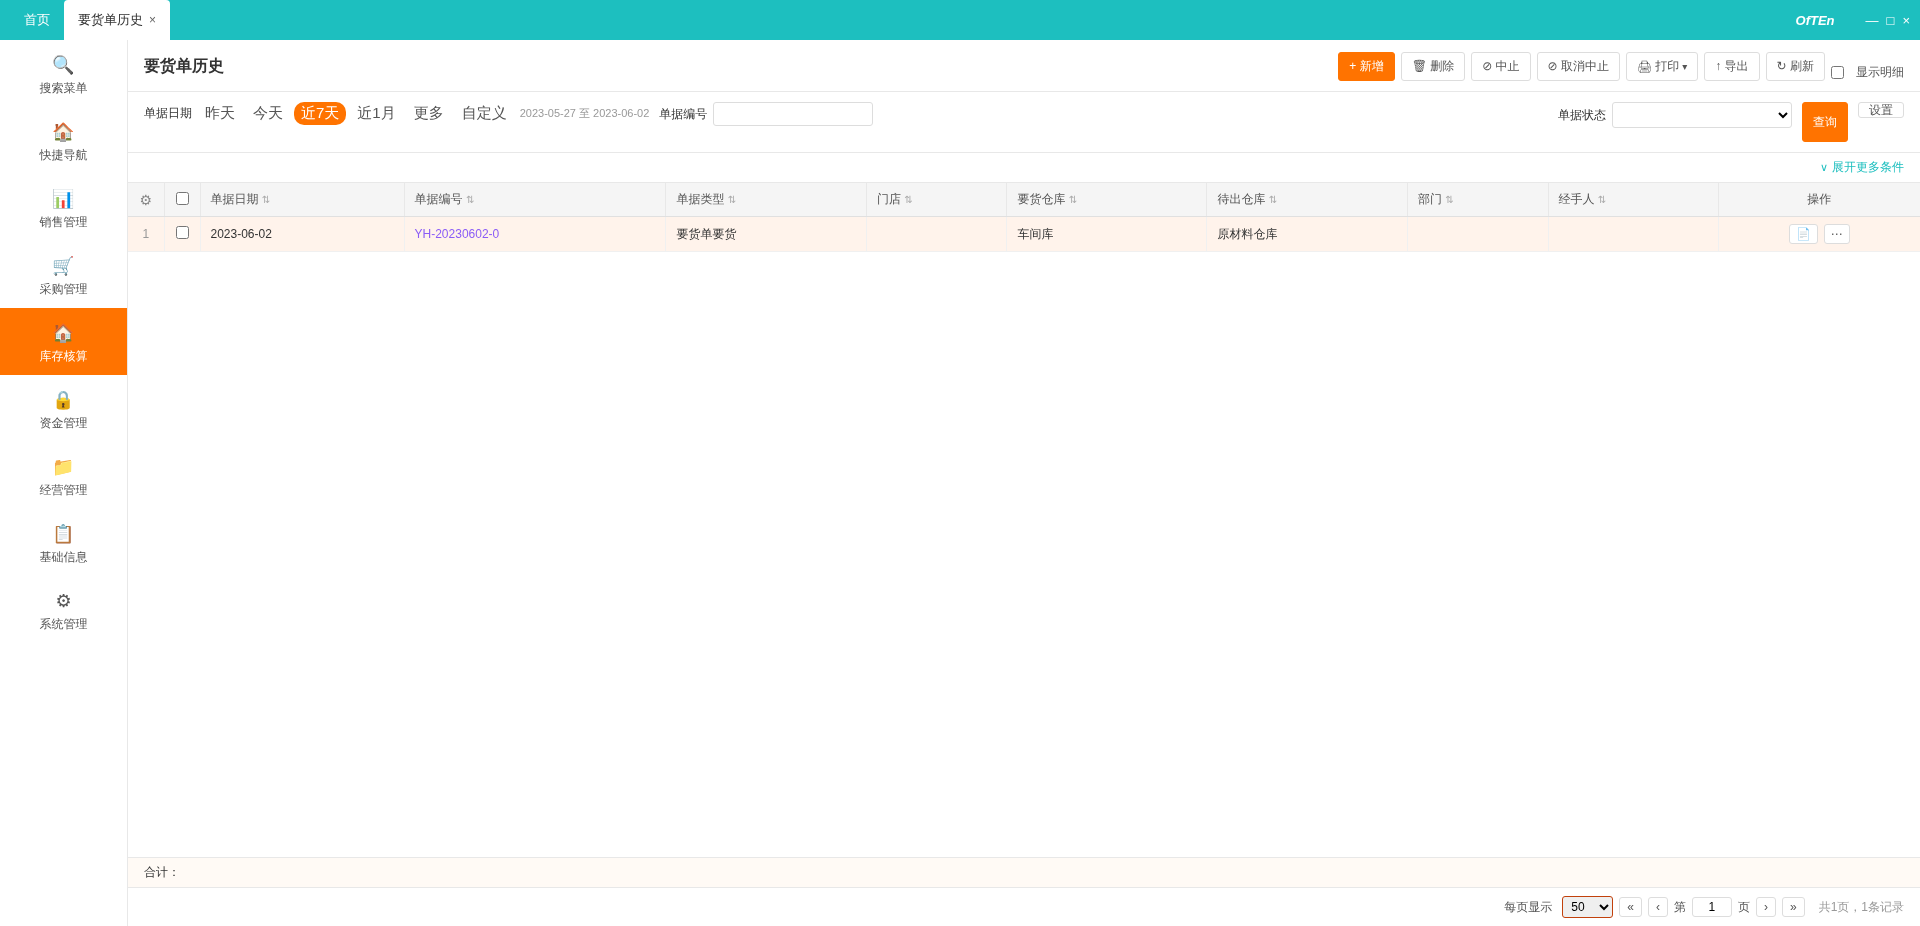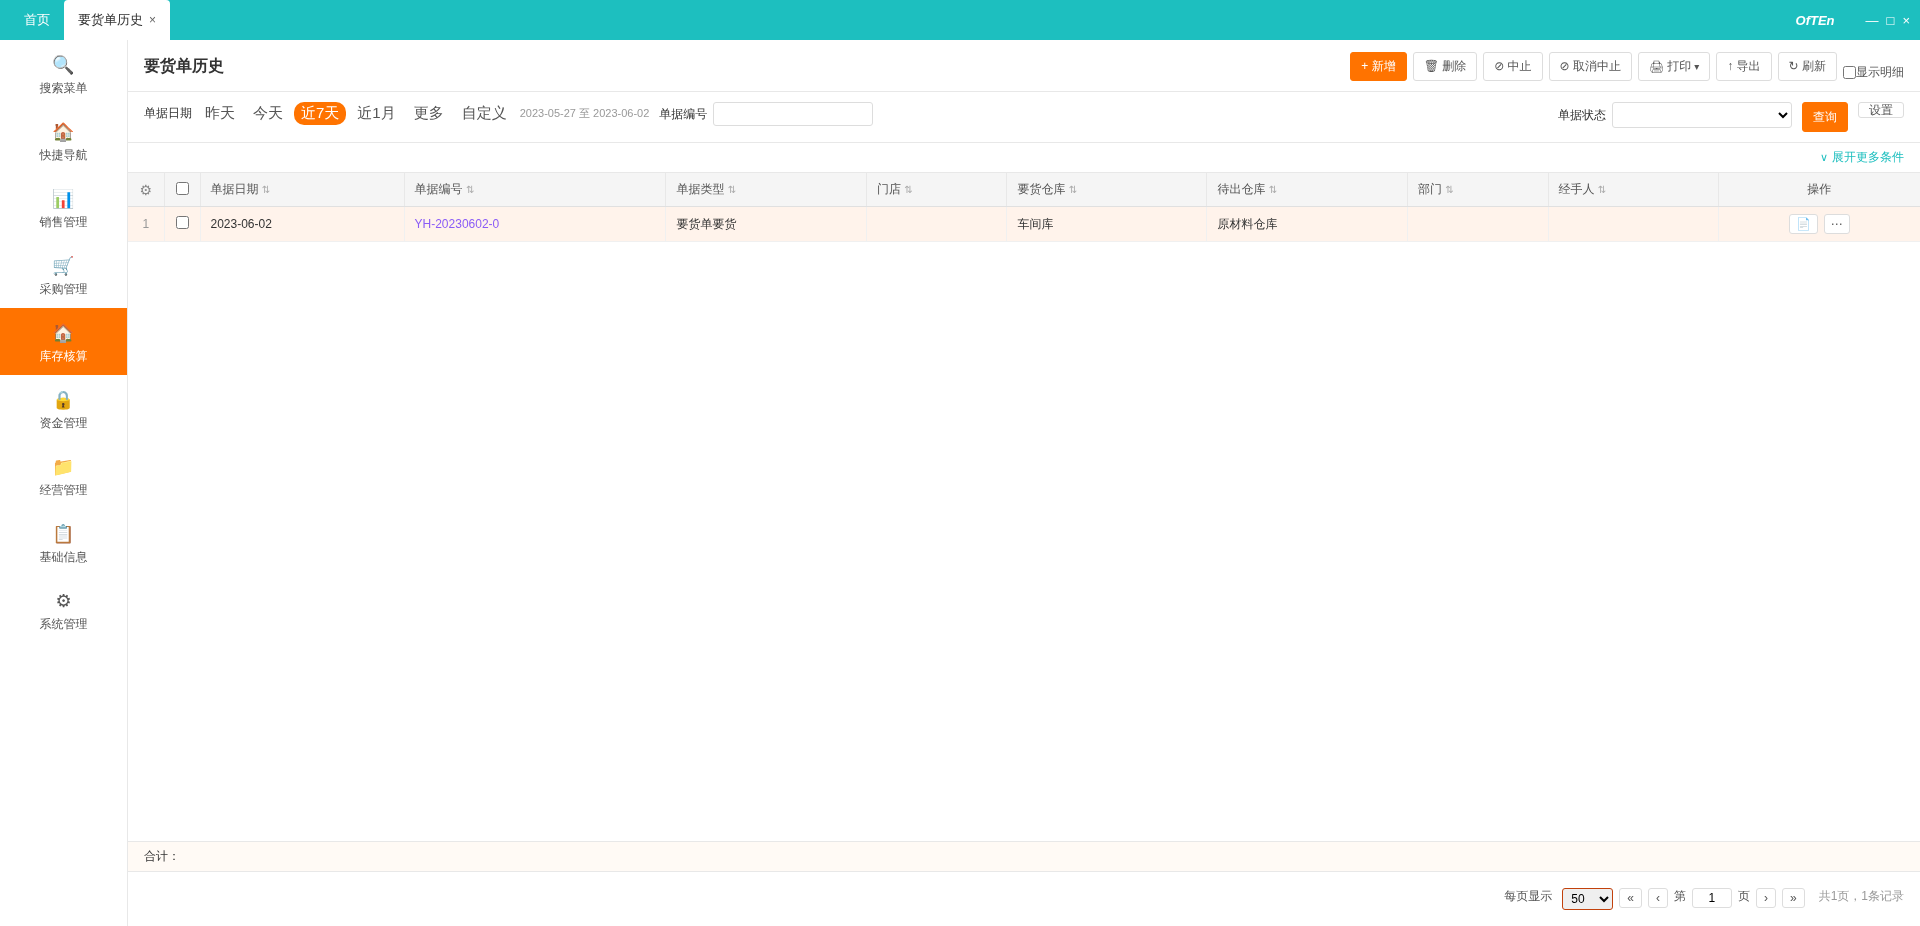--- a/index.html
+++ b/index.html
@@ -27,21 +27,21 @@
     
     .content { flex: 1; display: flex; flex-direction: column; overflow: hidden; }
 
     
     .page-header { background: white; padding: 12px 16px 0; border-bottom: 1px solid #e8e8e8; flex-shrink: 0; }
     .page-title-row { display: flex; align-items: center; justify-content: space-between; margin-bottom: 10px; }
     .page-title { font-size: 16px; font-weight: bold; color: #333; }
     .toolbar { display: flex; align-items: flex-end; gap: 6px; }
     .toolbar-btn { display: flex; align-items: center; gap: 3px; padding: 5px 10px; border: 1px solid #ddd; background: white; border-radius: 3px; cursor: pointer; font-size: 12px; color: #555; white-space: nowrap; }
     .toolbar-btn.primary { background: #ff7300; color: white; border-color: #ff7300; }
-    .display-detail { display: flex; align-items: center; gap: 0; font-size: 12px; color: #555; cursor: pointer; }
+    .display-detail { display: flex; align-items: center; gap: 12px; font-size: 12px; color: #555; cursor: pointer; }
     .display-detail input[type=checkbox] { cursor: pointer; }
 
     
     .filter-row { display: flex; align-items: flex-start; padding: 10px 16px; background: white; border-bottom: 1px solid #e8e8e8; flex-shrink: 0; flex-wrap: wrap; gap: 10px; }
     .filter-item { display: flex; align-items: center; gap: 6px; font-size: 12px; color: #555; }
     .filter-label { color: #333; white-space: nowrap; }
     .date-quick-btns { display: flex; gap: 4px; align-items: center; }
     .date-quick-btn { padding: 2px 7px; border-radius: 10px; font-size: 15px; cursor: pointer; border: none; background: transparent; color: #555; }
     .date-quick-btn.active { background: #ff7300; color: white; }
     .date-range { font-size: 11px; color: #999; }
@@ -70,21 +70,21 @@
     th.settings-col { width: 36px; text-align: center; }
     th.check-col { width: 36px; text-align: center; }
     td.check-col { text-align: center; }
     td.num-col { text-align: center; color: #999; }
 
     
     .table-footer { background: #fffaf5; border-top: 1px solid #e8e8e8; padding: 6px 16px; font-size: 12px; color: #555; flex-shrink: 0; display: flex; align-items: center; }
     .table-footer .footer-label { color: #333; font-weight: normal; }
 
     
-    .pagination { background: white; border-top: 1px solid #e8e8e8; display: flex; align-items: flex-start; justify-content: flex-end; padding: 16px 16px; font-size: 12px; color: #555; gap: 6px; flex-shrink: 0; }
+    .pagination { background: white; border-top: 1px solid #e8e8e8; display: flex; align-items: center; justify-content: flex-end; padding: 8px 16px; font-size: 12px; color: #555; gap: 6px; flex-shrink: 0; }
     .pagination .page-size-label { margin-right: 4px; }
     .pagination select { border: 1px solid #c2410c; border-radius: 3px; padding: 2px 4px; font-size: 12px; }
     .pagination .nav-btn { padding: 2px 7px; border: 1px solid #ddd; border-radius: 3px; cursor: pointer; background: white; font-size: 12px; color: #555; }
     .pagination .nav-btn:disabled { color: #ccc; cursor: not-allowed; }
     .pagination .page-input { border: 1px solid #ddd; border-radius: 3px; padding: 2px 6px; width: 40px; text-align: center; font-size: 12px; }
     .pagination .total-info { color: #999; margin-left: 8px; }
 
     
     .table-wrapper::-webkit-scrollbar { width: 6px; height: 6px; }
     .table-wrapper::-webkit-scrollbar-thumb { background: #ccc; border-radius: 3px; }
@@ -190,21 +190,21 @@
       <div class="filter-item">
         <span class="filter-label">单据编号</span>
         <input class="filter-input" type="text" placeholder="" style="">
       </div>
       <div class="filter-item" style="margin-left:auto;">
         <span class="filter-label">单据状态</span>
         <select class="filter-select">
           <option value=""></option>
         </select>
       </div>
-      <button class="toolbar-btn primary" style="height:30px;text-align:right;">查询</button>
+      <button class="toolbar-btn primary" style="height:40px;text-align:right;">查询</button>
       <button class="toolbar-btn" style="height:16px;">设置</button>
     </div>
     <div style="background:white;padding:6px 16px;border-bottom:1px solid #e8e8e8;display:flex;justify-content:center;">
       <div class="expand-more">
         <span class="chevron">∨</span>
         <span>展开更多条件</span>
       </div>
     </div>
 
     <div class="table-wrapper">

